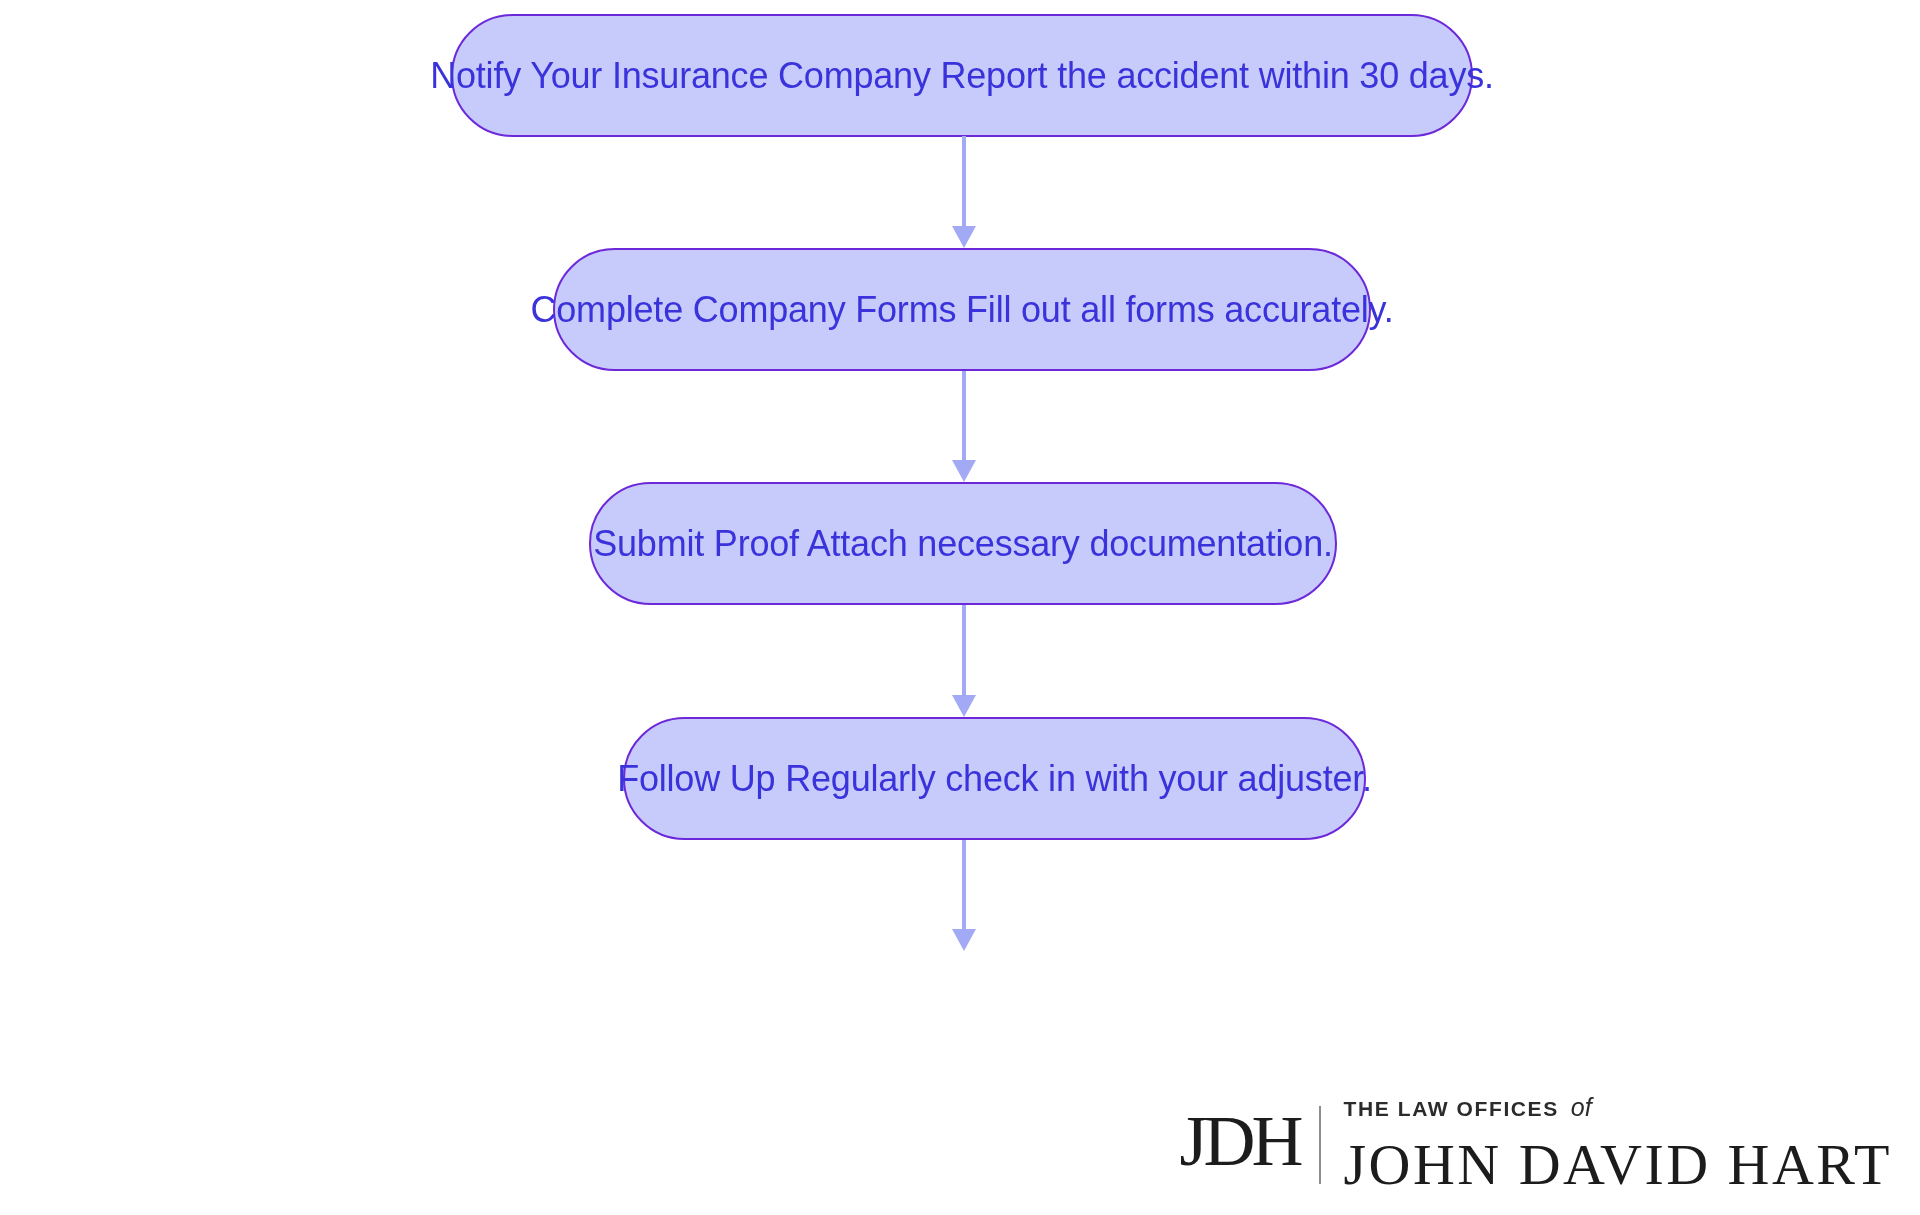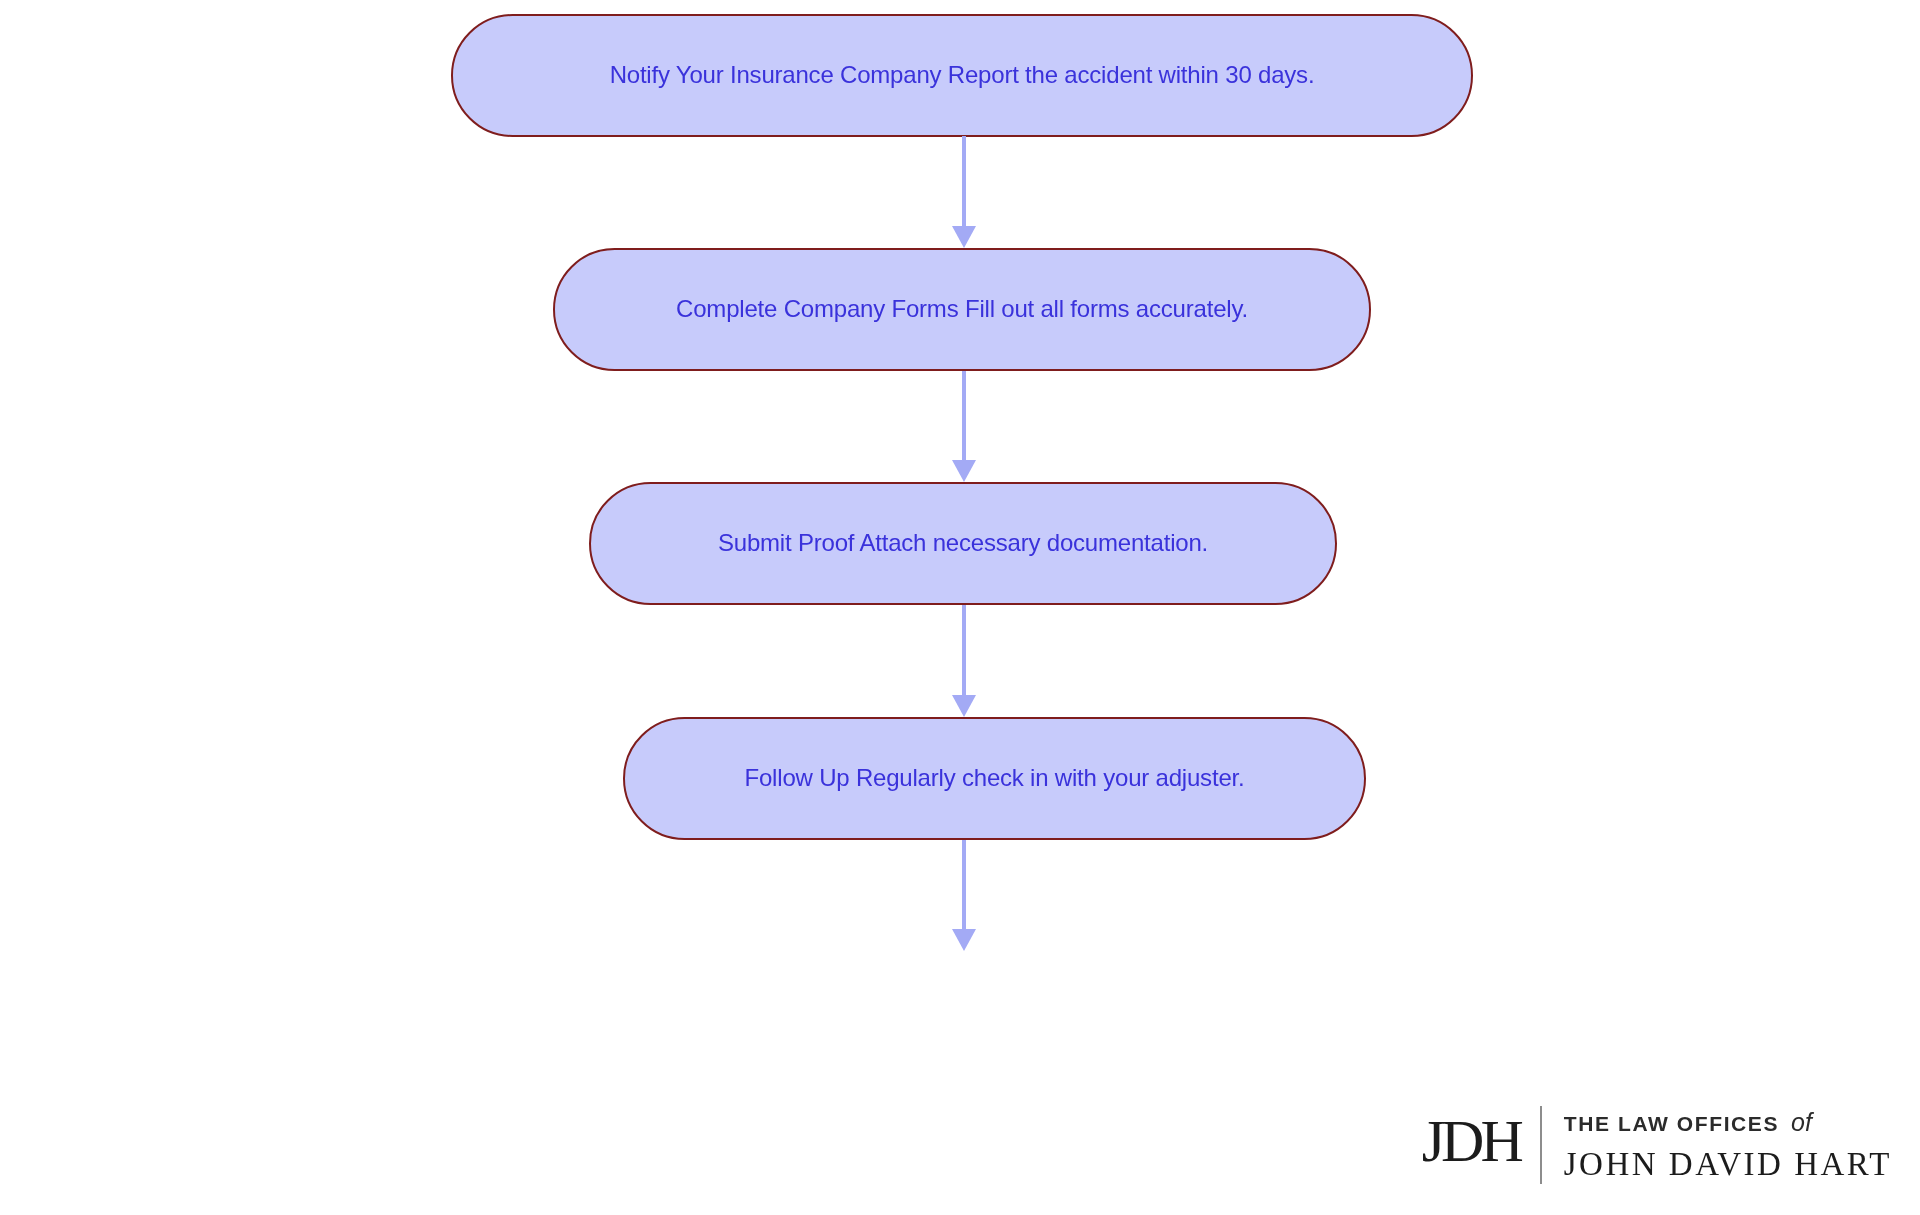--- a/index.html
+++ b/index.html
@@ -21,28 +21,28 @@
     width: 1920px;
     height: 1215px;
   }
 
   
   .node {
     position: absolute;
     box-sizing: border-box;
     height: 123px;
     background: #c7cbfb;
-    border: 2px solid #7f1d1d;
+    border: 2px solid #6d28d9;
     border-radius: 62px;
     display: flex;
     align-items: center;
     justify-content: center;
     text-align: center;
     color: #3a32db;
-    font-size: 24px;
+    font-size: 36px;
     font-weight: 400;
     letter-spacing: -0.2px;
     line-height: 1.2;
     padding: 0 46px;
     white-space: nowrap;
   }
 
   .node-1 { left: 451px;  top: 14px;  width: 1022px; }
   .node-2 { left: 553px;  top: 248px; width: 818px;  }
   .node-3 { left: 589px;  top: 482px; width: 748px;  }
@@ -92,21 +92,21 @@
   #logo {
     position: absolute;
     right: 28px;
     bottom: 22px;
     display: flex;
     align-items: center;
     height: 96px;
   }
   #logo .monogram {
     font-family: "Liberation Serif", serif;
-    font-size: 60px;
+    font-size: 72px;
     line-height: 92px;
     color: #1c1c1c;
     letter-spacing: -4px;
     padding-right: 16px;
     position: relative;
     top: -4px;
   }
   #logo .rule {
     width: 2px;
     height: 78px;
@@ -131,21 +131,21 @@
   }
   #logo .line-top .of {
     font-family: Liberation Sans, sans-serif;
     font-style: italic;
     font-weight: 400;
     font-size: 25px;
     letter-spacing: 0;
   }
   #logo .line-bottom {
     font-family: "Liberation Serif", serif;
-    font-size: 33px;
+    font-size: 58px;
     letter-spacing: 2.5px;
     color: #1c1c1c;
     white-space: nowrap;
     margin-top: 9px;
   }
 </style>
 </head>
 <body>
 
 <div id="canvas">

